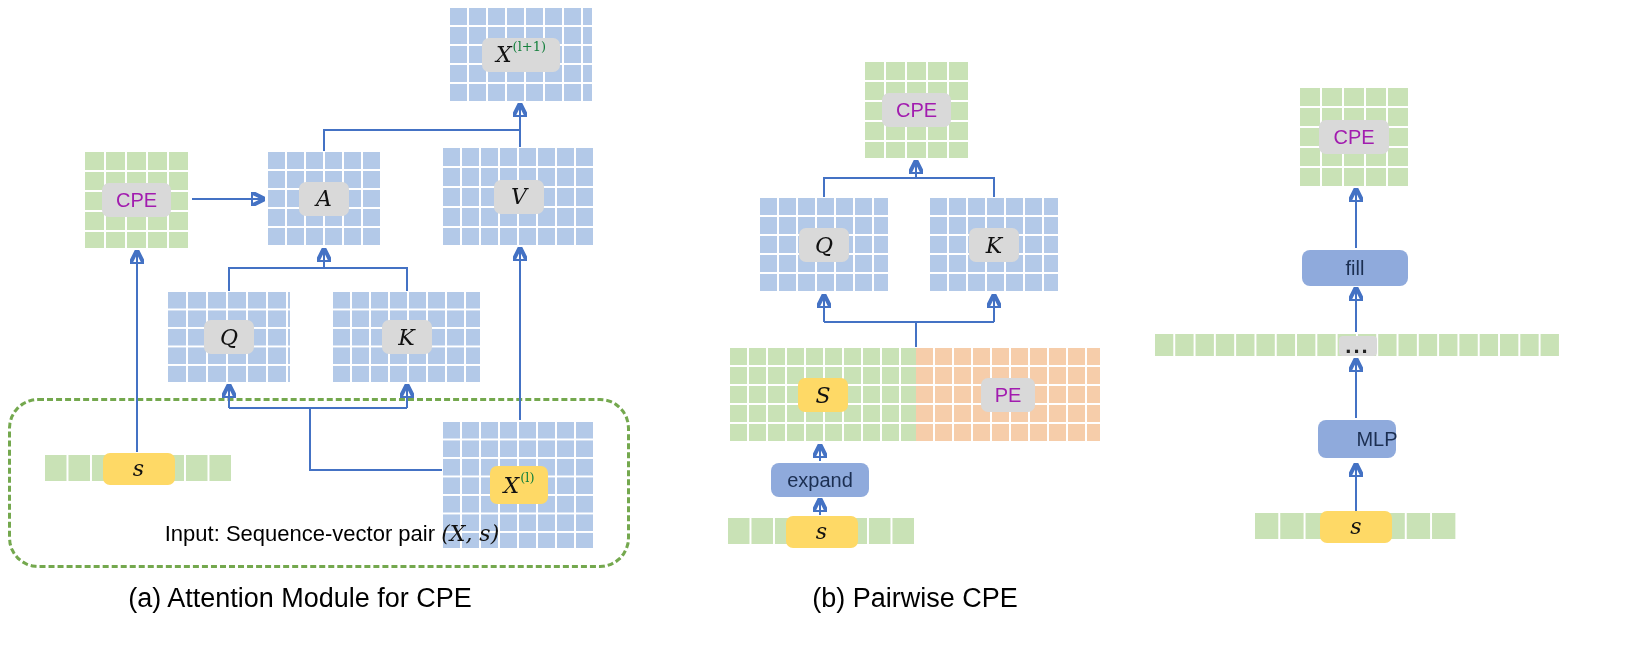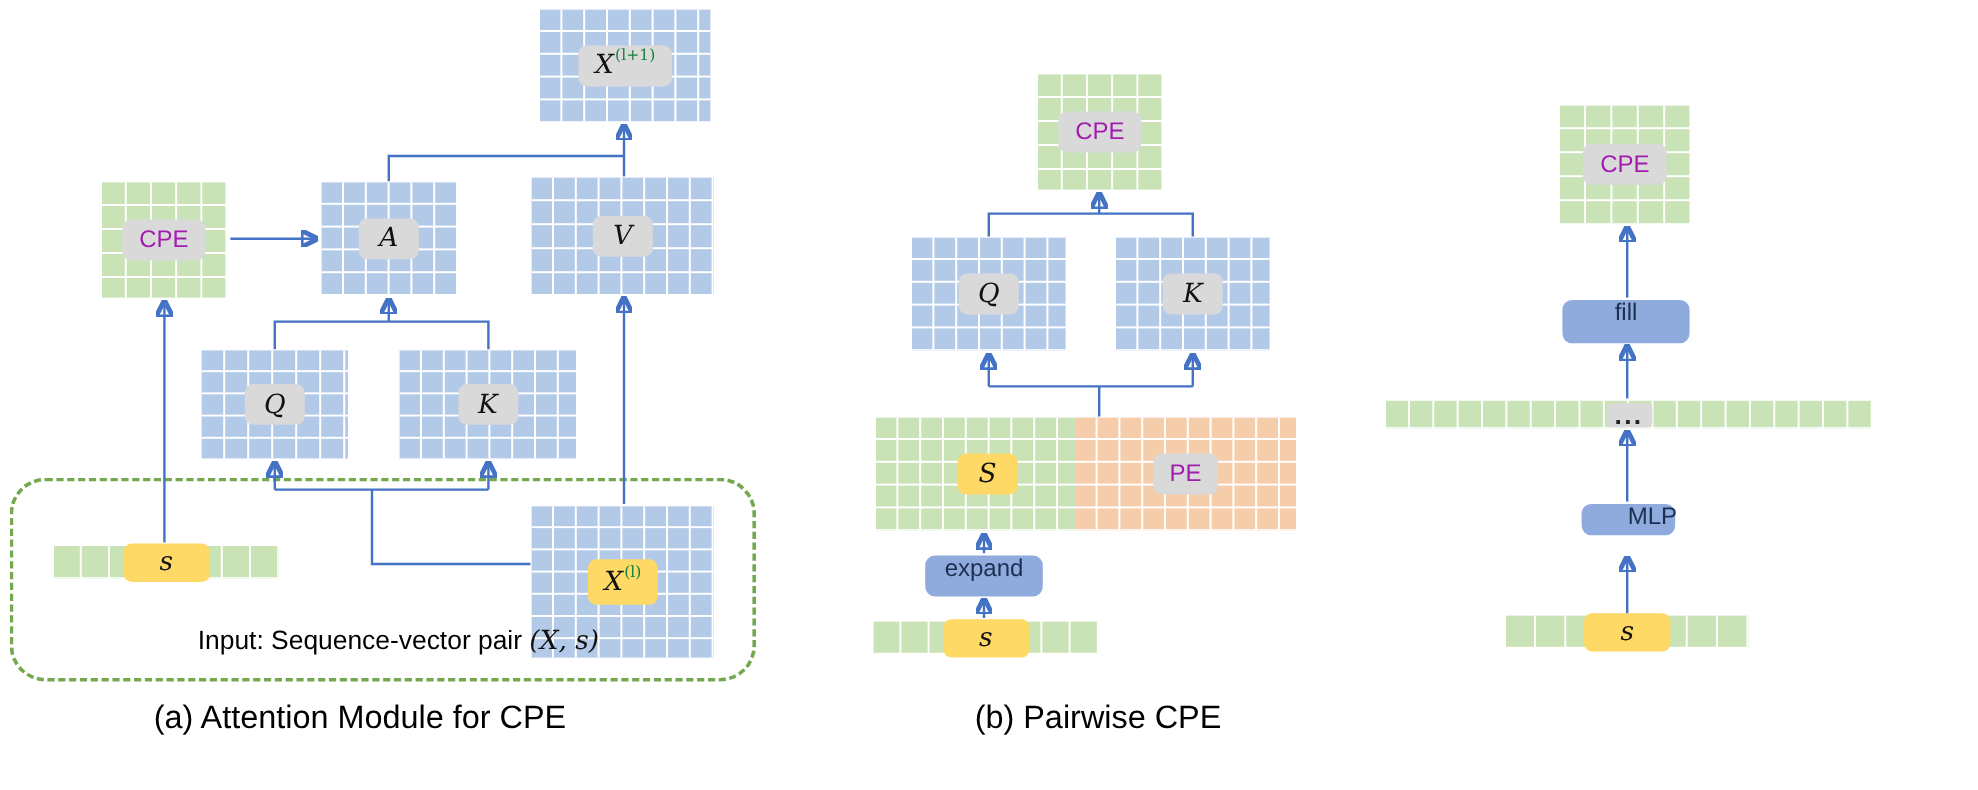--- a/index.html
+++ b/index.html
@@ -20,21 +20,21 @@
           border-radius:7px; padding:2px 14px; min-height:34px; min-width:50px; z-index:2; }
   .chip.gray   { background:#d9d9d9; }
   .chip.yellow { background:#fed966; }
   .chip.dots   { background:#d9d9d9; min-height:20px; min-width:38px; padding:0 6px; border-radius:4px; }
 
   .math { font-family:"DejaVu Serif", serif; font-style:italic; font-size:22px; color:#111; }
   .msup { font-family:"DejaVu Serif", serif; font-size:13px; color:#15803d;
           position:relative; top:-8px; margin-left:1px; }
   .plain { font-family:"Liberation Sans", sans-serif; font-size:20px; color:#a21caf; }
 
-  .pill { position:absolute; display:flex; align-items:flex-start; justify-content:center;
+  .pill { position:absolute; display:flex; align-items:center; justify-content:center;
           background:#8faadc; border-radius:8px; color:#1c2f52; font-size:20px; z-index:2; }
 
   .dashedbox { position:absolute; border:3px dashed #74a84e; border-radius:30px; z-index:0; }
 
   .caption { position:absolute; text-align:center; font-size:27px; color:#000; }
   .note { position:absolute; text-align:center; font-size:22px; color:#000; z-index:2; }
   .note .math { font-size:22px; }
 
   .dotsText { font-size:22px; font-weight:bold; color:#222; letter-spacing:2px; line-height:10px; }
 
@@ -121,21 +121,21 @@
       <span class="math">K</span>
     </div>
   </div>
 
   <div class="grid greenc" style="left:730px; top:348px; width:186px; height:94px; background-size:19px 19px;">
     <div class="chip yellow">
       <span class="math">S</span>
     </div>
   </div>
 
-  <div class="grid orange" style="left:896px; top:348px; width:184px; height:94px; background-size:19px 19px;">
+  <div class="grid orange" style="left:916px; top:348px; width:184px; height:94px; background-size:19px 19px;">
     <div class="chip gray">
       <span class="plain">PE</span>
     </div>
   </div>
 
   <div class="pill" style="left:771px; top:463px; width:98px; height:34px;">
     <span>expand</span>
   </div>
 
   <div class="grid greenc" style="left:728px; top:518px; width:187px; height:27px; background-size:23.5px 28px;">
@@ -155,21 +155,21 @@
   <div class="pill" style="left:1302px; top:250px; width:106px; height:36px;">
     <span>fill</span>
   </div>
 
   <div class="grid greenc" style="left:1155px; top:334px; width:405px; height:23px; background-size:20.3px 24px;">
     <div class="chip dots">
       <span class="dotsText">...</span>
     </div>
   </div>
 
-  <div class="pill" style="left:1318px; top:420px; width:78px; height:26px;padding-left:40px;">
+  <div class="pill" style="left:1318px; top:420px; width:78px; height:38px;padding-left:40px;">
     <span>MLP</span>
   </div>
 
   <div class="grid greenc" style="left:1255px; top:513px; width:202px; height:27px; background-size:25.3px 28px;">
     <div class="chip yellow" style="min-height:32px; min-width:72px;">
       <span class="math">s</span>
     </div>
   </div>
 
 

